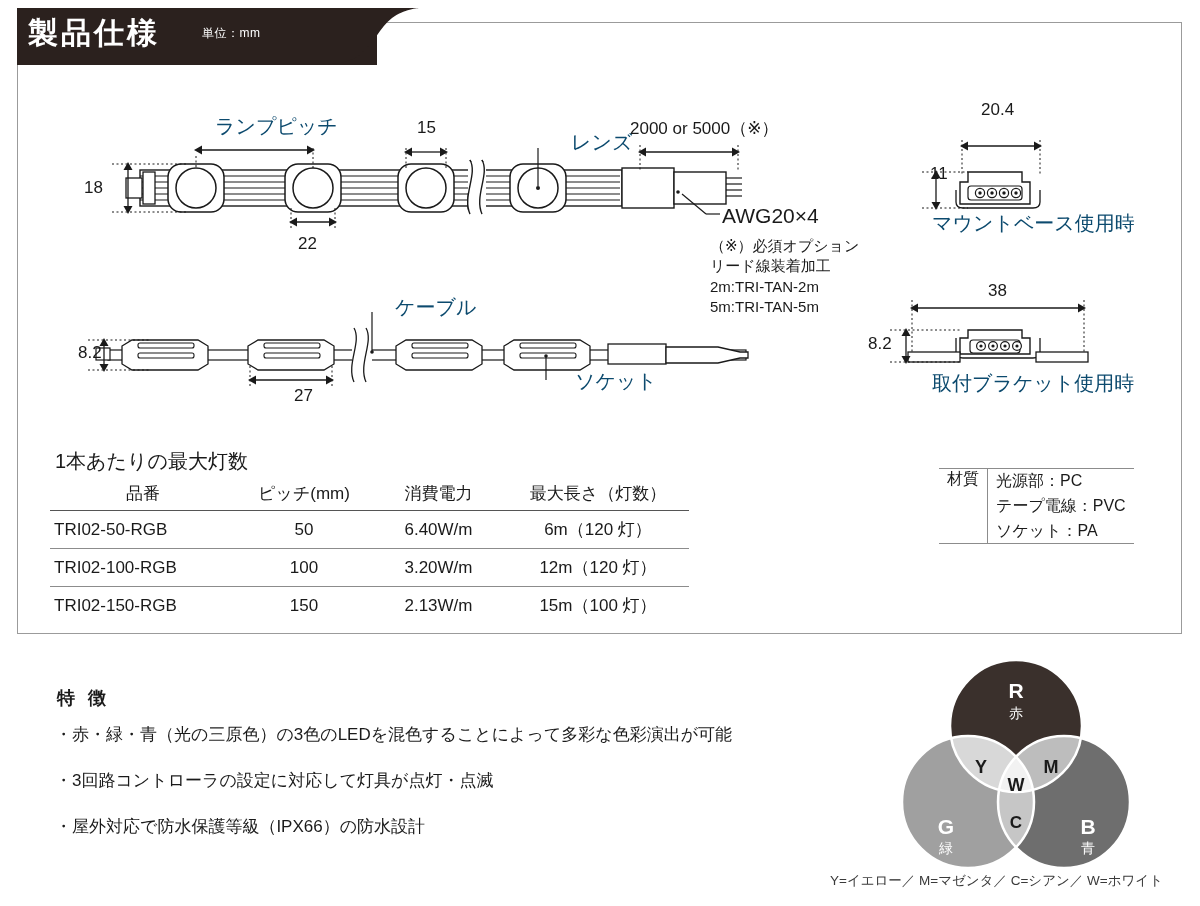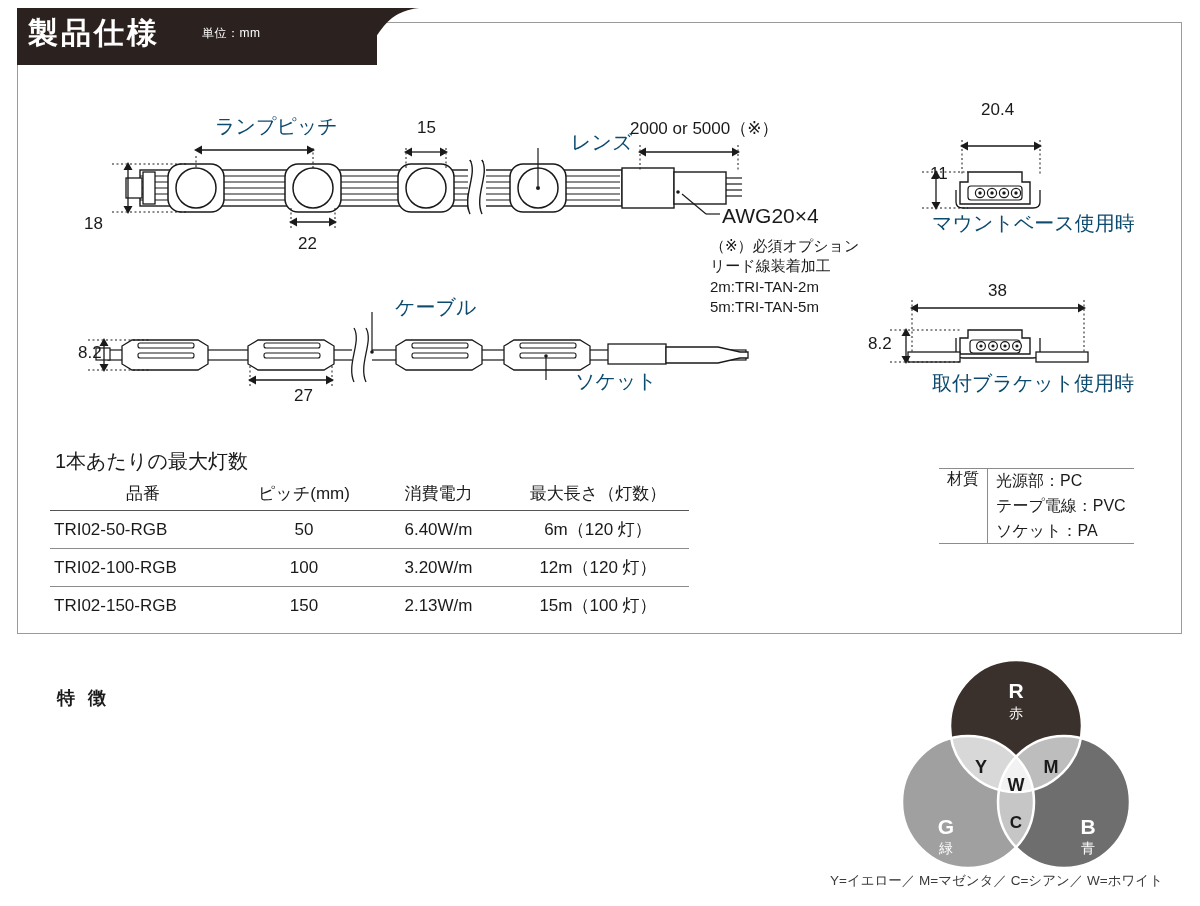--- a/index.html
+++ b/index.html
@@ -316,21 +316,21 @@
         <line x1="890" y1="362" x2="960" y2="362"></line>
       </g>
       <line x1="906" y1="334" x2="906" y2="358" stroke="#1a1a1a" stroke-width="1.3"></line>
       <path d="M906,328 l-4.5,8 h9 z" fill="#1a1a1a" stroke="none"></path>
       <path d="M906,364 l-4.5,-8 h9 z" fill="#1a1a1a" stroke="none"></path>
     </g>
   </svg>
 
   <div class="t lbl" style="left:196px;top:115px;">ランプピッチ</div>
   <div class="t dim" style="left:417px;top:118px;">15</div>
-  <div class="t dim" style="left:84px;top:178px;margin-top:36px;">18</div>
+  <div class="t dim" style="left:84px;top:178px;">18</div>
   <div class="t dim" style="left:298px;top:234px;">22</div>
   <div class="t lbl" style="left:552px;top:131px;">レンズ</div>
   <div class="t dim" style="left:630px;top:119px;">2000 or 5000（※）</div>
   <div class="t" style="left:722px;top:204px;font-size:21px;">AWG20×4</div>
   <div class="t note" style="left:710px;top:236px;">（※）必須オプション
 リード線装着加工
 2m:TRI-TAN-2m
 5m:TRI-TAN-5m</div>
 
   <div class="t dim" style="left:78px;top:343px;">8.2</div>
@@ -386,20 +386,25 @@
         <td class="v">
           <div>光源部：PC</div>
           <div>テープ電線：PVC</div>
           <div>ソケット：PA</div>
         </td>
       </tr>
     </tbody>
   </table>
 
   <div class="feat-title">特 徴</div>
+  <div class="feat-list">
+    <div class="feat-item">・赤・緑・青（光の三原色）の3色のLEDを混色することによって多彩な色彩演出が可能</div>
+    <div class="feat-item">・3回路コントローラの設定に対応して灯具が点灯・点滅</div>
+    <div class="feat-item">・屋外対応で防水保護等級（IPX66）の防水設計</div>
+  </div>
 
   <div class="venn">
     <svg width="264" height="216" viewBox="0 0 264 216">
       <defs>
         <clipPath id="clipR">
             <circle cx="132" cy="70" r="66"></circle>
           </clipPath>
         <clipPath id="clipG">
             <circle cx="84" cy="146" r="66"></circle>
           </clipPath>

